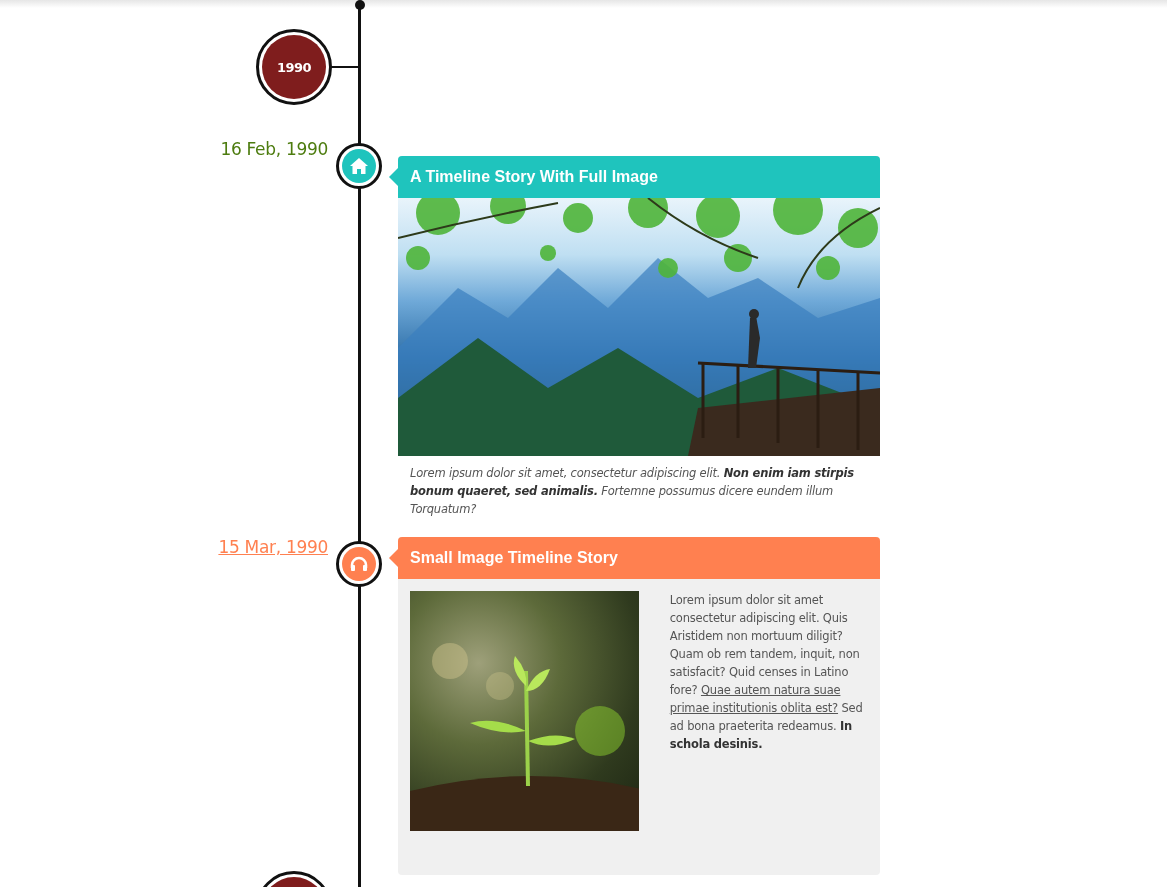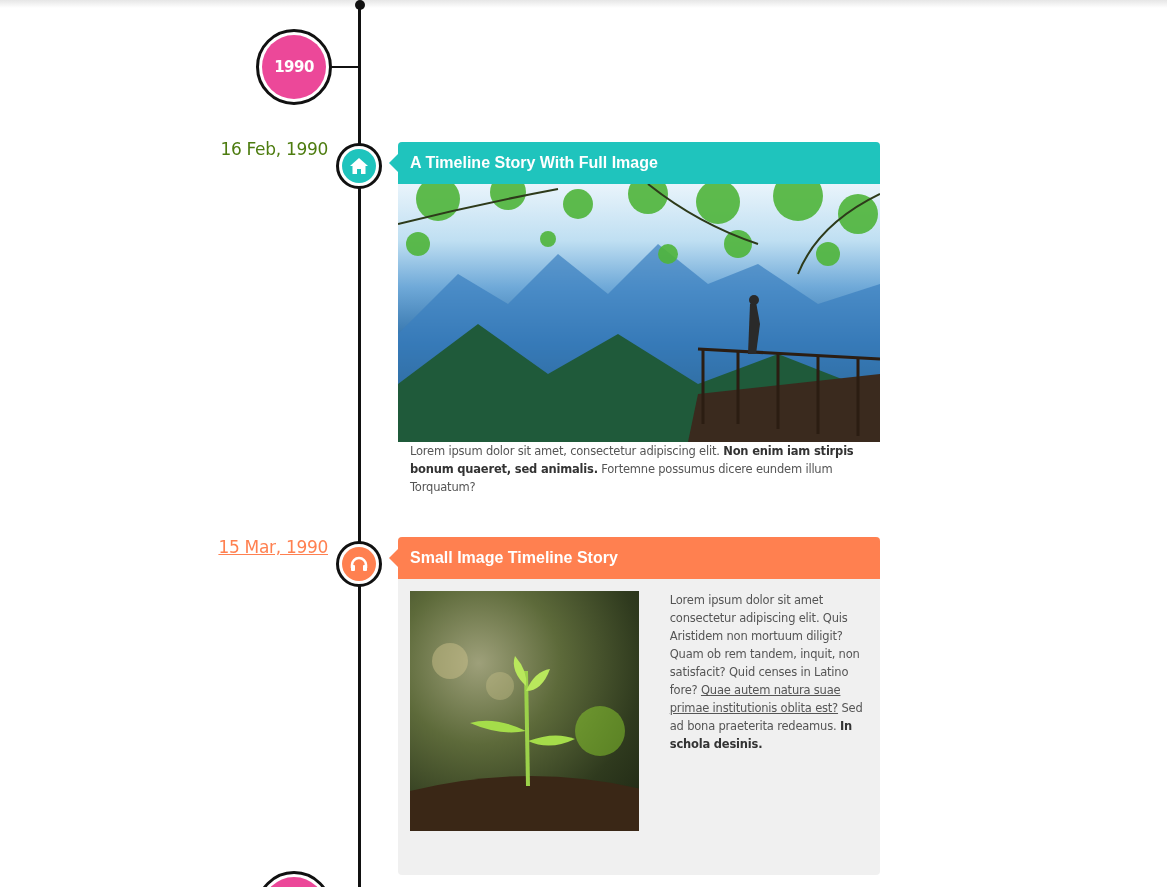--- a/index.html
+++ b/index.html
@@ -5,23 +5,23 @@
   * { box-sizing: border-box; margin: 0; padding: 0; }
   html, body { width: 1167px; height: 887px; overflow: hidden; background: #ffffff; }
   body { position: relative; font-family: "Liberation Sans", sans-serif; }
   .top-shadow { position: absolute; left: 0; top: 0; width: 1167px; height: 8px;
     background: linear-gradient(#e6e6e6, rgba(255,255,255,0)); }
   .line { position: absolute; left: 358px; top: 4px; width: 3px; height: 883px; background: #111; }
   .line-dot { position: absolute; left: 355px; top: 0px; width: 10px; height: 10px; border-radius: 50%; background: #111; }
   .year-connector { position: absolute; left: 330px; top: 66px; width: 30px; height: 2px; background: #111; }
   .year-badge { position: absolute; left: 256px; top: 29px; width: 76px; height: 76px; border-radius: 50%;
     border: 3px solid #111; background: #fff; padding: 3px; }
-  .year-badge .inner { width: 100%; height: 100%; border-radius: 50%; background: #ec4899;
+  .year-badge .inner { width: 100%; height: 100%; border-radius: 50%; background: #7f1d1d;
     display: flex; align-items: center; justify-content: center; color: #fff;
-    font-family: "DejaVu Sans", sans-serif; font-weight: bold; font-size: 15px; letter-spacing: -0.5px; }
+    font-family: "DejaVu Sans", sans-serif; font-weight: bold; font-size: 13px; letter-spacing: -0.5px; }
   .year-badge.bottom { top: 871px; }
   .date { position: absolute; right: 839px; font-family: "DejaVu Sans", sans-serif; font-size: 17px; letter-spacing: -0.3px; }
   .node { position: absolute; left: 336px; width: 46px; height: 46px; border-radius: 50%;
     border: 3px solid #111; background: #fff; padding: 3px; }
   .node .inner { width: 100%; height: 100%; border-radius: 50%; display: flex; align-items: center; justify-content: center; }
   .card { position: absolute; left: 398px; width: 482px; background: #f0f0f0; border-radius: 4px; }
   .card-header { position: relative; height: 42px; border-radius: 4px 4px 0 0; color: #fff;
     font-weight: bold; font-size: 16px; padding: 12px 12px; }
   .card-header::before { content: ""; position: absolute; left: -9px; top: 12px; width: 0; height: 0;
     border-top: 9px solid transparent; border-bottom: 9px solid transparent; border-right: 9px solid var(--c); }
@@ -46,21 +46,21 @@
 </div>
 
 <div class="date" style="top:139px;color:#4d7c0f;">16 Feb, 1990</div>
 <div class="node" style="top:143px;">
   <div class="inner" style="background:#1fc4bd;">
     <svg width="20" height="18" viewBox="0 0 20 18">
         <path d="M10 1 L1 9 L3.5 9 L3.5 17 L8 17 L8 12 L12 12 L12 17 L16.5 17 L16.5 9 L19 9 Z" fill="#fff"></path>
       </svg>
   </div>
 </div>
-<div class="card" style="top:142px;height:294px;">
+<div class="card" style="top:156px;height:294px;">
   <div class="card-header" style="background:#1fc4bd;--c:#1fc4bd;">A Timeline Story With Full Image</div>
   <div class="img-full">
     <svg width="482" height="258" viewBox="0 0 482 258" style="position:absolute;left:0;top:0">
       <path d="M0 150 L60 90 L110 120 L160 70 L210 110 L260 60 L310 100 L360 80 L420 120 L482 100 L482 258 L0 258 Z" fill="#3a7fbf" opacity="0.7"></path>
       <path d="M0 200 L80 140 L150 190 L220 150 L300 200 L380 170 L482 210 L482 258 L0 258 Z" fill="#1f5a3a"></path>
       <path d="M300 210 L482 190 L482 258 L290 258 Z" fill="#3a2a1e"></path>
       <g stroke="#2b1d12" stroke-width="3" fill="none">
         <path d="M300 165 L482 175"></path>
           <path d="M305 165 L305 240"></path>
           <path d="M340 168 L340 240"></path>
@@ -84,21 +84,21 @@
           <circle cx="430" cy="70" r="12"></circle>
           <circle cx="150" cy="55" r="8"></circle>
       </g>
       <g stroke="#2d3a1a" stroke-width="2" fill="none">
         <path d="M0 40 Q80 20 160 5"></path>
           <path d="M250 0 Q300 40 360 60"></path>
           <path d="M482 10 Q420 40 400 90"></path>
       </g>
     </svg>
   </div>
-  <div class="card-text" style="padding:0 12px;">
+  <div class="card-text" style="padding:8px 12px;font-style:italic;">
     <span>Lorem ipsum dolor sit amet, consectetur adipiscing elit. </span><b>Non enim iam stirpis bonum quaeret, sed animalis.</b><span> Fortemne possumus dicere eundem illum Torquatum?</span>
   </div>
 </div>
 
 <div class="date" style="top:537px;color:#ff8050;text-decoration:underline;">15 Mar, 1990</div>
 <div class="node" style="top:541px;">
   <div class="inner" style="background:#ff8050;">
     <svg width="18" height="16" viewBox="0 0 18 16">
         <path d="M2 12 L2 9 A7 7 0 0 1 16 9 L16 12" stroke="#fff" stroke-width="2.5" fill="none"></path>
         <rect x="1" y="9" width="4" height="6" rx="1" fill="#fff"></rect>

